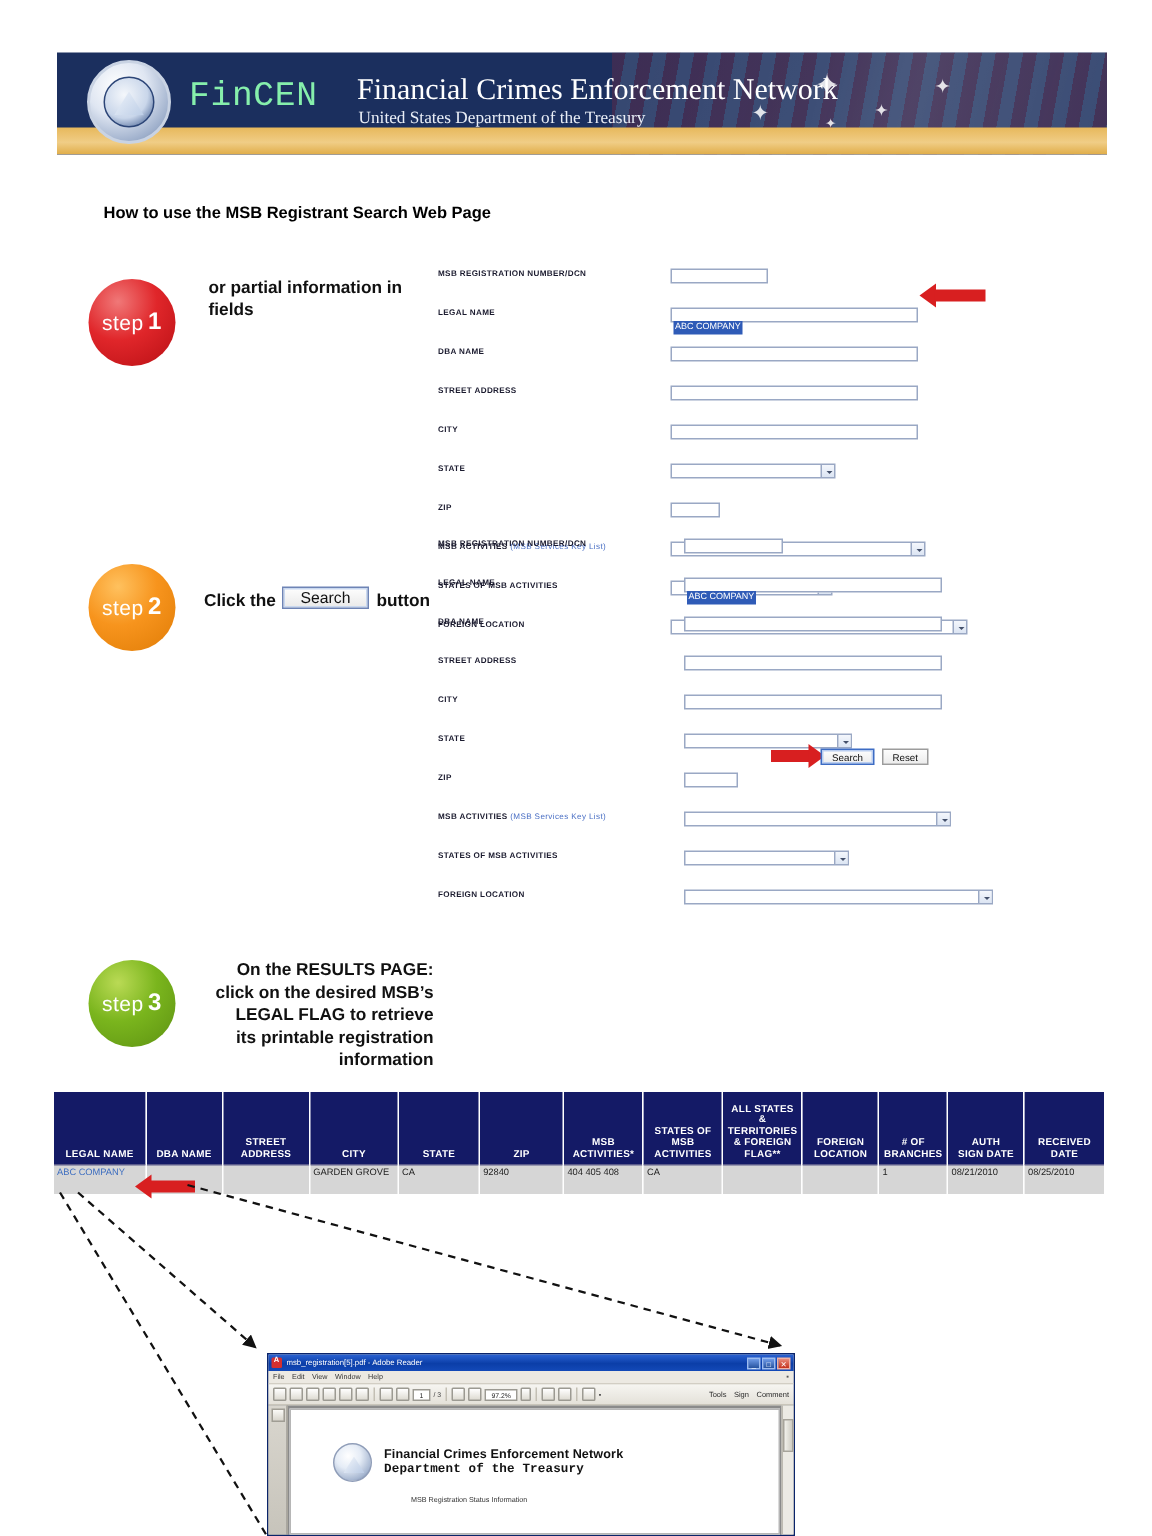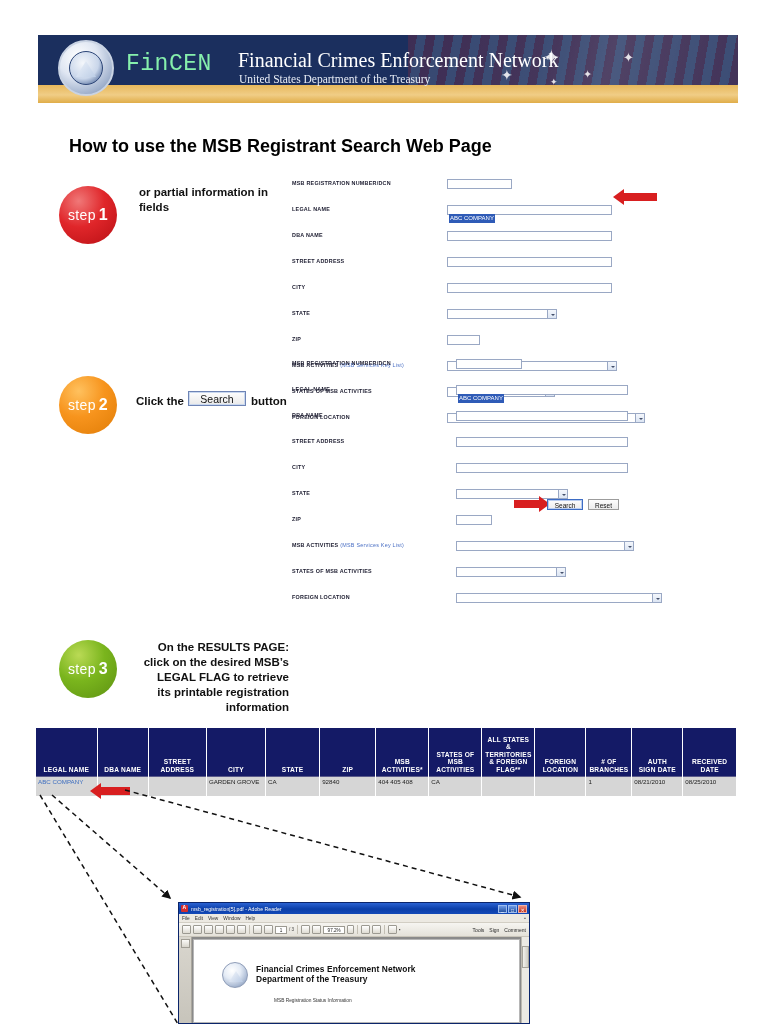--- a/index.html
+++ b/index.html
@@ -62,21 +62,21 @@
   }
   .banner-sub {
     position:absolute; left:201px; top:38px;
     font-family:"Liberation Serif", serif;
     font-size:11.5px; color:#e9eef7; white-space:nowrap;
   }
 
   
   .page-heading {
     position:absolute; left:33px; top:136px;
-    font-size:18px; font-weight:bold; color:#000;padding-left:36px;
+    font-size:11px; font-weight:bold; color:#000;padding-left:36px;
   }
 
   
   .step-badge {
     position:absolute; width:58px; height:58px; border-radius:50%;
     display:flex; align-items:center; justify-content:center;
     font-size:14px; color:#ffffff; font-weight:normal;
     letter-spacing:.3px;
   }
   .step-badge span.num { font-weight:bold; font-size:16px; margin-left:3px;}
@@ -271,21 +271,21 @@
     content:""; position:absolute; left:6px; top:8px; width:14px; height:11px;
     background:linear-gradient(135deg,#f5f8fc 0%,#b9cae4 100%);
     clip-path:polygon(0% 100%, 50% 0%, 100% 100%);
   }
   .pdf-head1 {
     position:absolute; left:62px; top:24px; font-size:8.4px; font-weight:bold;
     color:#111; font-family:"Liberation Sans", sans-serif; letter-spacing:.1px;
   }
   .pdf-head2 {
     position:absolute; left:62px; top:34px; font-size:8.4px; font-weight:bold;
-    color:#111; font-family:Liberation Sans, sans-serif; letter-spacing:.1px;
+    color:#111; font-family:Liberation Mono, monospace; letter-spacing:.1px;
   }
   .pdf-sub {
     position:absolute; left:80px; top:58px; font-size:4.8px; color:#333;
   }
 </style>
 </head>
 <body>
 
 <div class="banner">
   <div class="banner-stripes"></div>

